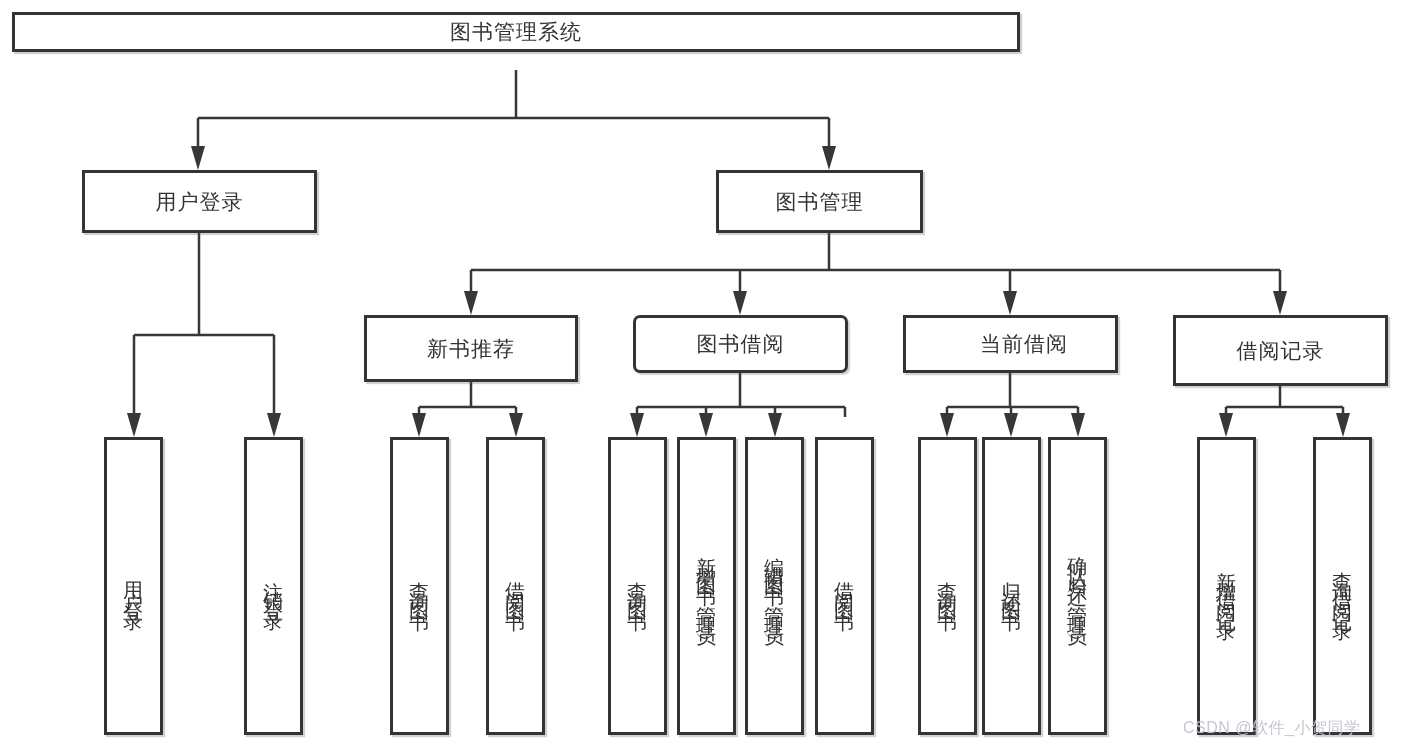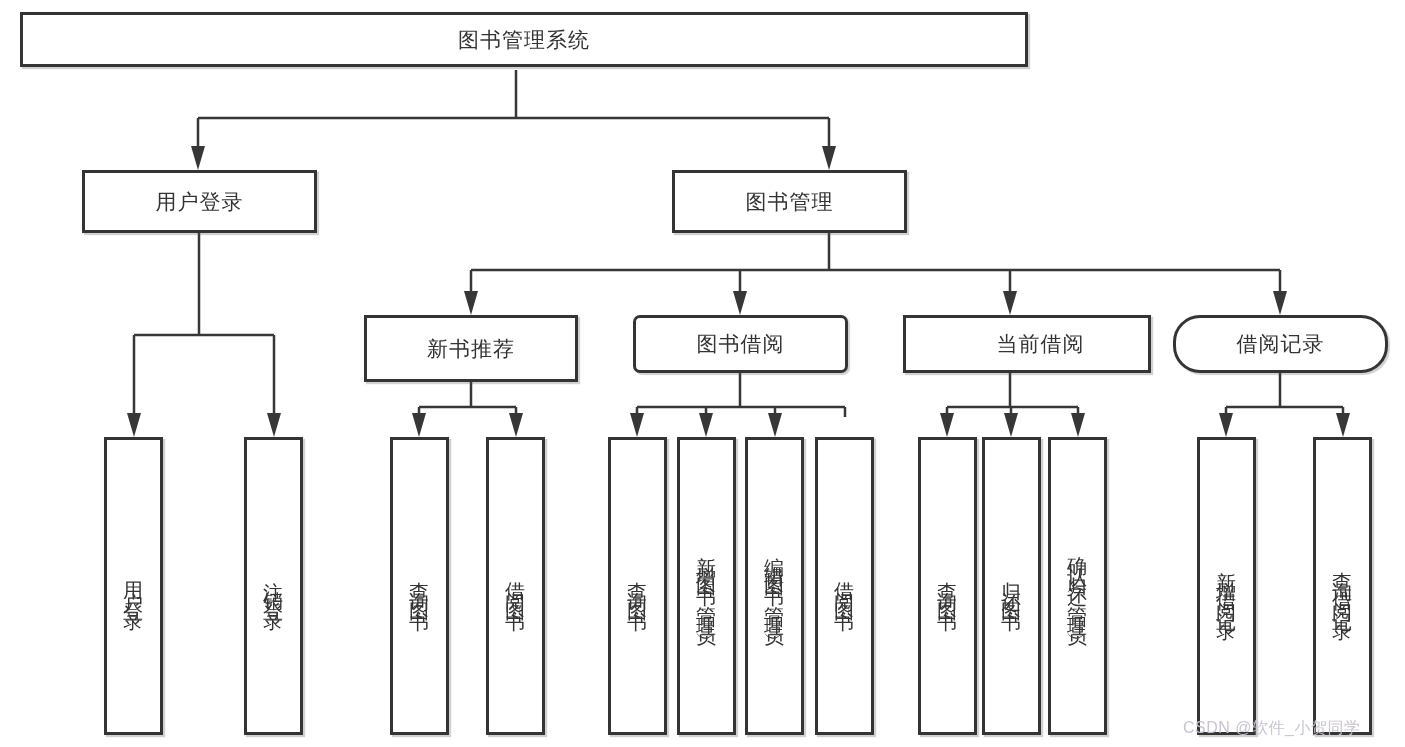--- a/index.html
+++ b/index.html
@@ -86,41 +86,41 @@
       <polygon points="699,413 713,413 706,437"></polygon>
       <polygon points="768,413 782,413 775,437"></polygon>
       <polygon points="940,413 954,413 947,437"></polygon>
       <polygon points="1004,413 1018,413 1011,437"></polygon>
       <polygon points="1071,413 1085,413 1078,437"></polygon>
       <polygon points="1219,413 1233,413 1226,437"></polygon>
       <polygon points="1336,413 1350,413 1343,437"></polygon>
     </g>
   </svg>
 
-  <div class="node hnode" style="left:20px; top:12px; width:1008px; height:55px;text-align:right;">
+  <div class="node hnode" style="left:12px; top:12px; width:1008px; height:40px;text-align:right;">
     <span class="node-label">图书管理系统</span>
   </div>
 
   <div class="node hnode" style="left:82px; top:170px; width:235px; height:63px;">
     <span class="node-label">用户登录</span>
   </div>
-  <div class="node hnode" style="left:672px; top:170px; width:235px; height:63px;">
+  <div class="node hnode" style="left:716px; top:170px; width:207px; height:63px;">
     <span class="node-label">图书管理</span>
   </div>
 
   <div class="node hnode" style="left:364px; top:315px; width:214px; height:67px;">
     <span class="node-label">新书推荐</span>
   </div>
   <div class="node hnode" style="left:633px; top:315px; width:215px; height:58px;border-radius:7px;">
     <span class="node-label">图书借阅</span>
   </div>
-  <div class="node hnode" style="left:903px; top:315px; width:248px; height:58px;padding-left:27px;">
+  <div class="node hnode" style="left:903px; top:315px; width:215px; height:58px;padding-left:27px;">
     <span class="node-label">当前借阅</span>
   </div>
-  <div class="node hnode" style="left:1173px; top:315px; width:215px; height:58px;border-radius:27px;">
+  <div class="node hnode" style="left:1173px; top:315px; width:215px; height:71px;">
     <span class="node-label">借阅记录</span>
   </div>
 
   <div class="node vnode" style="left:104px; top:437px; width:59px; height:298px;">
     <span class="node-label">用户登录</span>
   </div>
   <div class="node vnode" style="left:244px; top:437px; width:59px; height:298px;">
     <span class="node-label">注销登录</span>
   </div>
 

